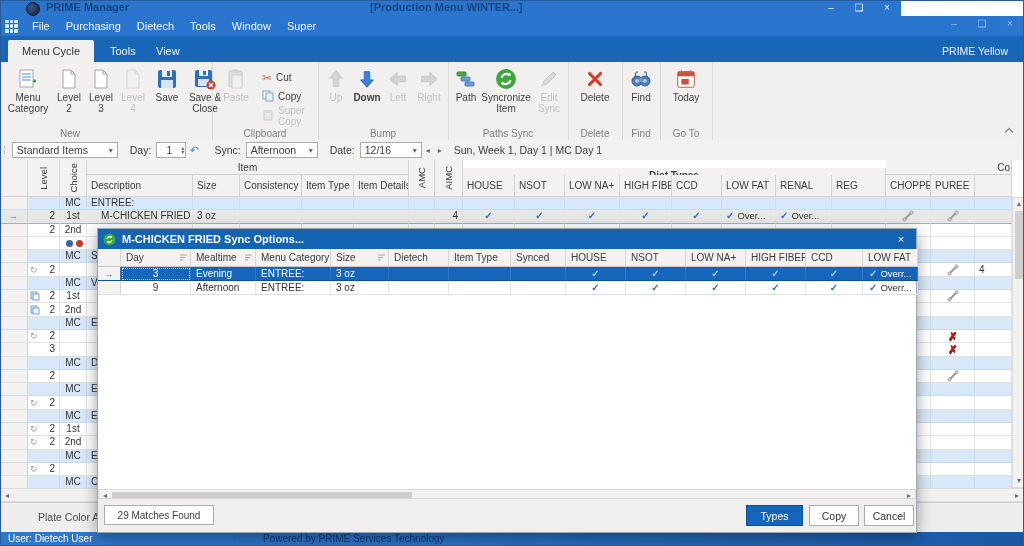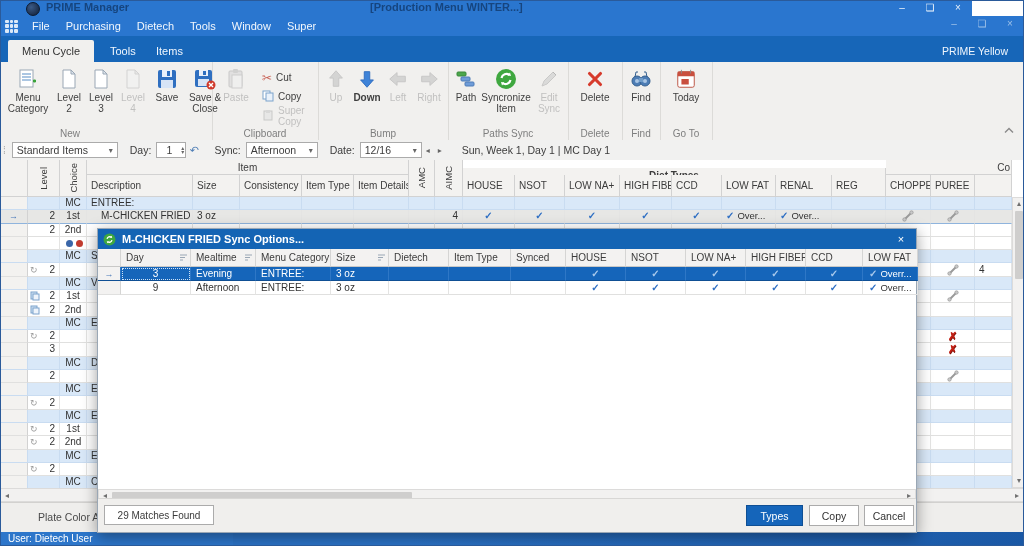--- a/index.html
+++ b/index.html
@@ -1,21 +1,21 @@
 <!DOCTYPE html>
 <html><head>
 <meta charset="utf-8">
 <style>
   html,body{margin:0;padding:0}
   body{width:1024px;height:546px;position:relative;overflow:hidden;
        font-family:"Liberation Sans",sans-serif;background:#fff;
        -webkit-font-smoothing:antialiased}
   .abs{position:absolute}
   
-  .titlebar{left:0;top:0;width:972px;height:16px;background:#2a76cf;color:#16457f;font-size:11px}
+  .titlebar{left:0;top:0;width:901px;height:16px;background:#2a76cf;color:#16457f;font-size:11px}
   .titlebar .app{position:absolute;left:46px;top:1px;font-weight:bold}
   .titlebar .doc{position:absolute;left:370px;top:1px;font-weight:bold}
   .app-icon{position:absolute;left:26px;top:2px;width:12px;height:12px;border-radius:50%;
             background:radial-gradient(circle at 35% 35%,#3b5a86,#101d33);border:1px solid #0c1a30}
   .winctl{position:absolute;top:0;height:16px;display:flex}
   .winctl span{width:28px;text-align:center;color:#eaf2fb;font-size:10px;line-height:16px}
   .titlebar2-ctl span{color:#9cc0e8}
   .menubar{left:0;top:16px;width:1024px;height:20px;background:#2a76cf;display:flex;align-items:center}
   .grid-glyph{width:13px;height:13px;margin:0 6px 0 5px;display:grid;grid-template-columns:repeat(3,1fr);gap:1px}
   .grid-glyph i{background:#dce9f8;border-radius:1px}
@@ -42,21 +42,21 @@
   .combo{background:#fff;border:1px solid #ababab;height:16px;display:flex;align-items:center;
          padding:0 4px;justify-content:space-between;box-sizing:border-box}
   .combo .car{color:#666;font-size:8px;margin-left:6px}
   .flabel{margin:0 5px 0 12px}
   .spin{background:#fff;border:1px solid #ababab;height:16px;width:30px;box-sizing:border-box;
         display:flex;align-items:center}
   .spin .v{flex:1;text-align:center}
   .spin .ud{display:flex;flex-direction:column;font-size:6px;color:#666;line-height:4px;padding-right:1px}
   .tbtn{width:16px;height:16px;display:flex;align-items:center;justify-content:center;color:#4d7db5;font-size:11px}
   .navb{width:12px;height:16px;display:flex;align-items:center;justify-content:center;color:#666;font-size:8px}
-  .context{margin-left:16px;color:#3c3c3c}
+  .context{margin-left:8px;color:#3c3c3c}
   
   .gridwrap{left:0;top:160px;width:1024px;height:342px;background:#fff}
   .hcell{position:absolute;box-sizing:border-box;background:#f3f2f0;border-right:1px solid #d2d2d2;
          border-bottom:1px solid #d2d2d2;font-size:10px;color:#3c3c3c;display:flex;align-items:center;
          justify-content:center;overflow:hidden;white-space:nowrap}
   .hcell.l{justify-content:flex-start;padding-left:4px}
   .vh{writing-mode:vertical-rl;transform:rotate(180deg);font-size:9.5px}
   .gbody{position:absolute;left:0;top:37px;width:1012px;height:291px;overflow:hidden}
   .grow{display:flex;height:13.3px;box-sizing:border-box}
   .gcell{box-sizing:border-box;border-right:1px solid #e4e4e3;border-bottom:1px solid #e0e0df;
@@ -144,21 +144,21 @@
   <div class="winctl titlebar2-ctl" style="right:0">
     <span>–</span>
     <span>❏</span>
     <span>×</span>
   </div>
 </div>
 
 <div class="abs tabrow">
   <span class="tab active" style="left:8px">Menu Cycle</span>
   <span class="tab" style="left:96px">Tools</span>
-  <span class="tab" style="left:142px">Items</span>
+  <span class="tab" style="left:142px">View</span>
   <span class="tab-right">PRIME Yellow</span>
 </div>
 
 <div class="abs ribbon">
 
   <div class="rgroup" style="left:0;width:212px">
     <div class="rbtn" style="left:4px;width:48px">
       <span class="ric">
         <svg width="22" height="22" viewBox="0 0 22 22">
             <rect x="3" y="2" width="13" height="17" fill="#fff" stroke="#9aa7b5"></rect>
@@ -1072,20 +1072,21 @@
   <span class="sarrow" style="left:0;top:1px">◂</span>
   <div class="sthumb" style="left:97px;top:2px;width:358px;height:9px"></div>
   <span class="sarrow" style="right:0;top:1px">▸</span>
 </div>
 
 <div class="abs bpanel">
   <span class="lbl">Plate Color Analysis</span>
 </div>
 <div class="abs statusbar">
   <span class="useg">User: Dietech User</span>
+  <span class="pseg">Powered by PRIME Services Technology</span>
 </div>
 
 <div class="abs dialog" id="syncDialog">
   <div class="dtitle">
     <span style="margin-left:5px;display:flex">
       <svg width="13" height="13" viewBox="0 0 24 24">
           <circle cx="12" cy="12" r="11" fill="#3fa73f"></circle>
           <path d="M7.5 11 a5 5 0 0 1 8-3 M16.5 13 a5 5 0 0 1 -8 3" stroke="#fff" stroke-width="2.4" fill="none"></path>
           <path d="M16 5 l1 4 -4 -.5 z M8 19 l-1 -4 4 .5 z" fill="#fff"></path>
         </svg>

